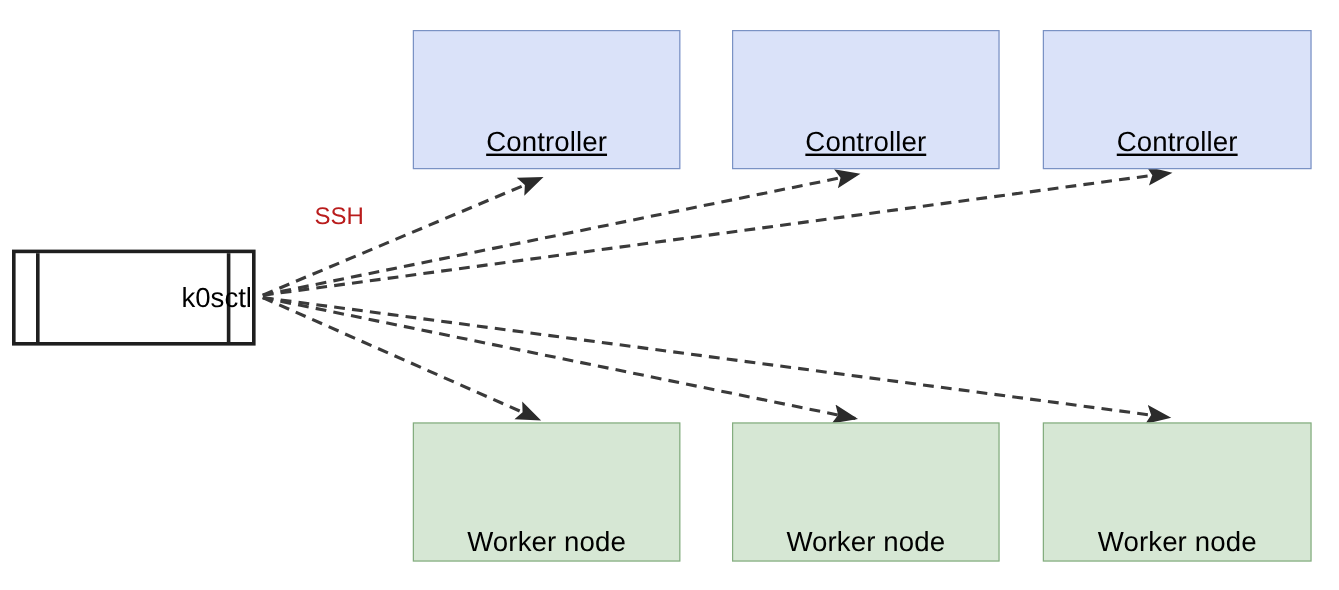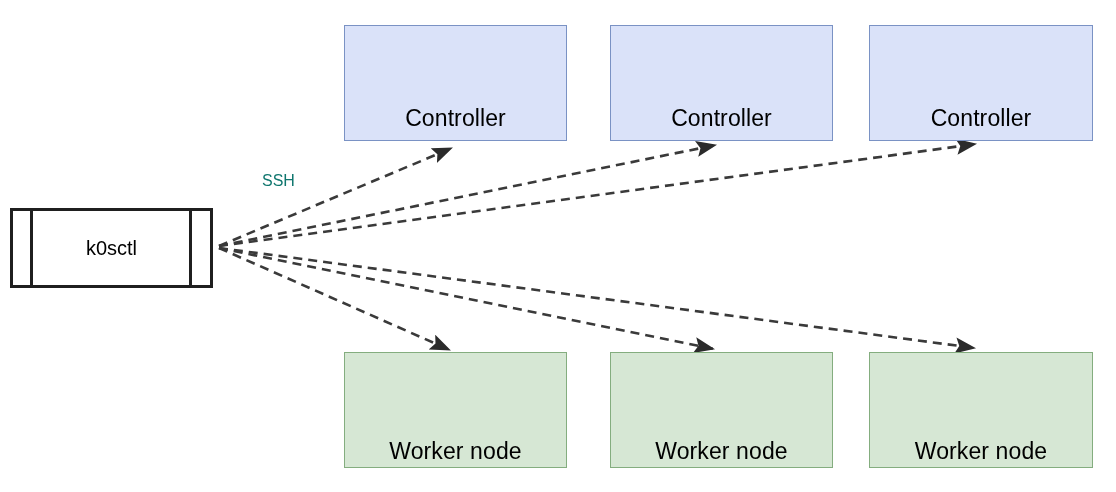--- a/index.html
+++ b/index.html
@@ -35,20 +35,21 @@
     text-align: center;
     width: 100%;
     letter-spacing: 0.1px;
   }
   .controller-node {
     background: #dae2f9;
     border: 1px solid #7a92c4;
   }
   .controller-node .node-label {
     padding-bottom: 8px;
+    text-decoration: underline;
   }
   .worker-node {
     background: #d6e7d4;
     border: 1px solid #84ad7f;
   }
   .worker-node .node-label {
     padding-bottom: 2px;
   }
   .process-node {
     position: absolute;
@@ -62,33 +63,33 @@
   .process-bar {
     position: absolute;
     top: 0;
     bottom: 0;
     width: 3px;
     background: #1f1f1f;
   }
   .process-bar.left { left: 17px; }
   .process-bar.right { right: 18px; }
   .process-label {
-    font-size: 20px;
+    font-size: 23px;
     line-height: 27px;
     color: #000000;
-    text-align: center;
+    text-align: right;
     width: 100%;
     position: relative;
     z-index: 2;
   }
   .edge-label {
     position: absolute;
-    font-size: 16px;
+    font-size: 20px;
     line-height: 22px;
-    color: #0f766e;
+    color: #b91c1c;
     white-space: nowrap;
   }
 </style>
 </head>
 <body>
 
 <svg id="canvas" viewBox="0 0 1116 492" width="1116" height="492" xmlns="http://www.w3.org/2000/svg">
   <defs>
     <marker id="arrowhead" markerWidth="9" markerHeight="9" refX="7.6" refY="3.2" orient="auto" markerUnits="strokeWidth">
       <path d="M0,0.1 L8,3.2 L0,6.3 L1.5,3.2 z" fill="#2b2b2b"></path>

